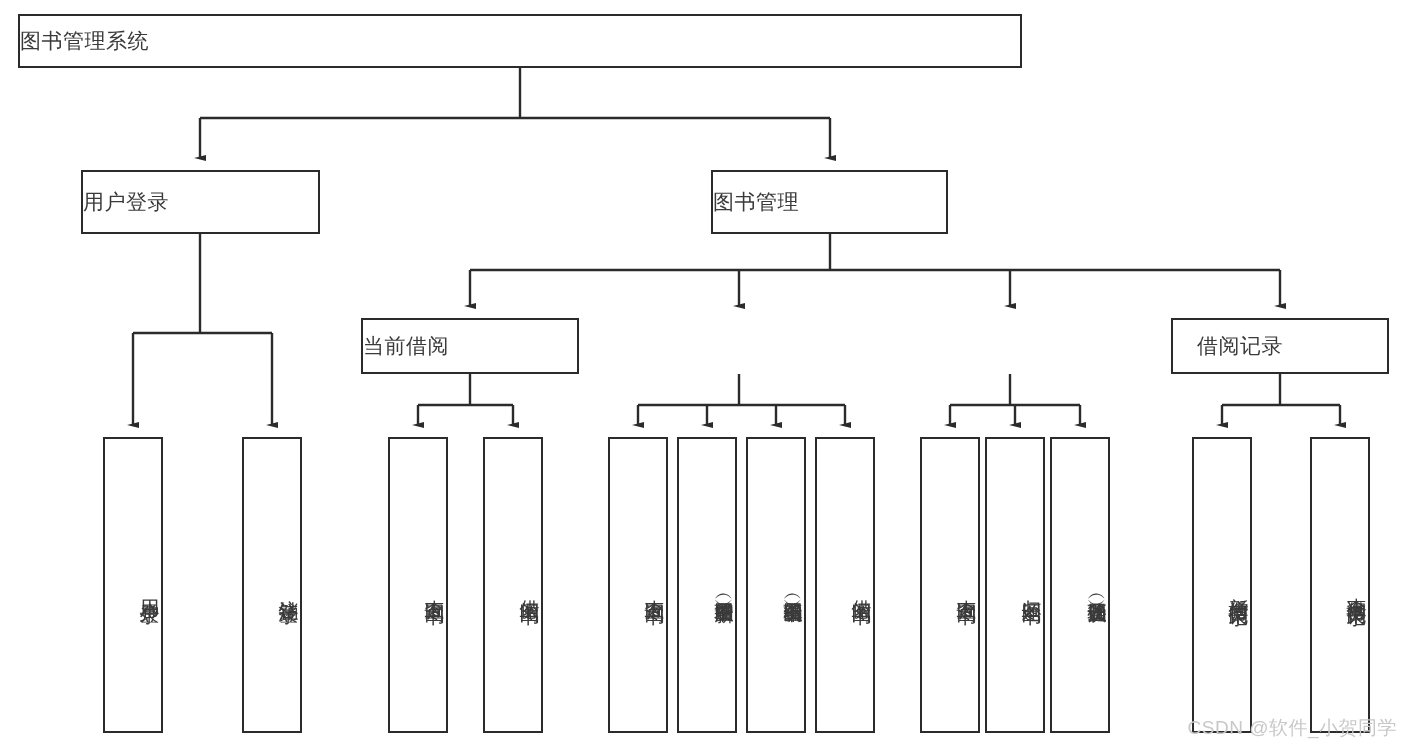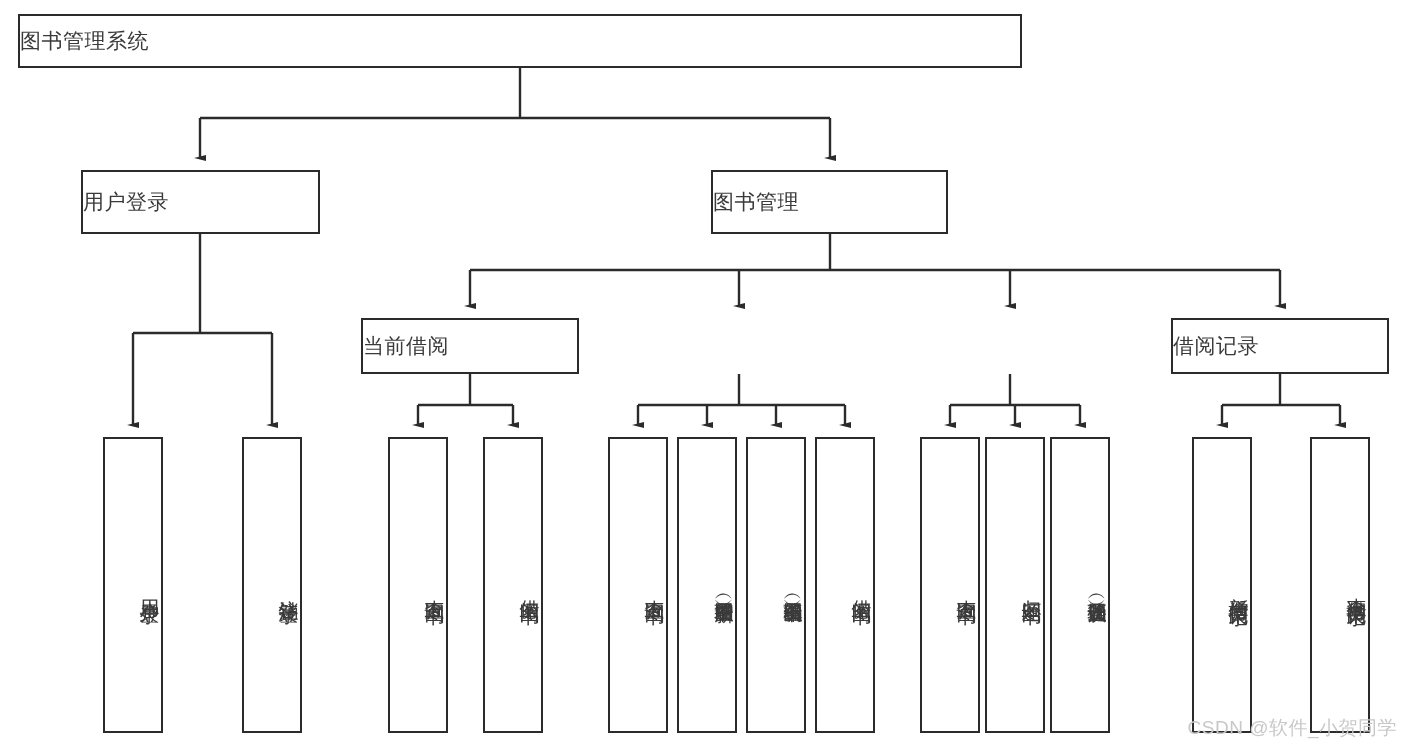--- a/index.html
+++ b/index.html
@@ -134,21 +134,21 @@
   <div class="node horiz" style="left:81px; top:170px; width:239px; height:64px;">
     <span>用户登录</span>
   </div>
   <div class="node horiz" style="left:711px; top:170px; width:237px; height:64px;">
     <span>图书管理</span>
   </div>
 
   <div class="node horiz" style="left:361px; top:318px; width:218px; height:56px;">
     <span>当前借阅</span>
   </div>
-  <div class="node horiz" style="left:1171px; top:318px; width:218px; height:56px;">
+  <div class="node horiz" style="left:1171px; top:318px; width:218px; height:56px;padding-left:24px;">
     <span>借阅记录</span>
   </div>
 
   <div class="node vert" style="left:103px; top:437px; width:60px; height:296px;">
     <span>用户登录</span>
   </div>
   <div class="node vert" style="left:242px; top:437px; width:60px; height:296px;">
     <span>注销登录</span>
   </div>
 

